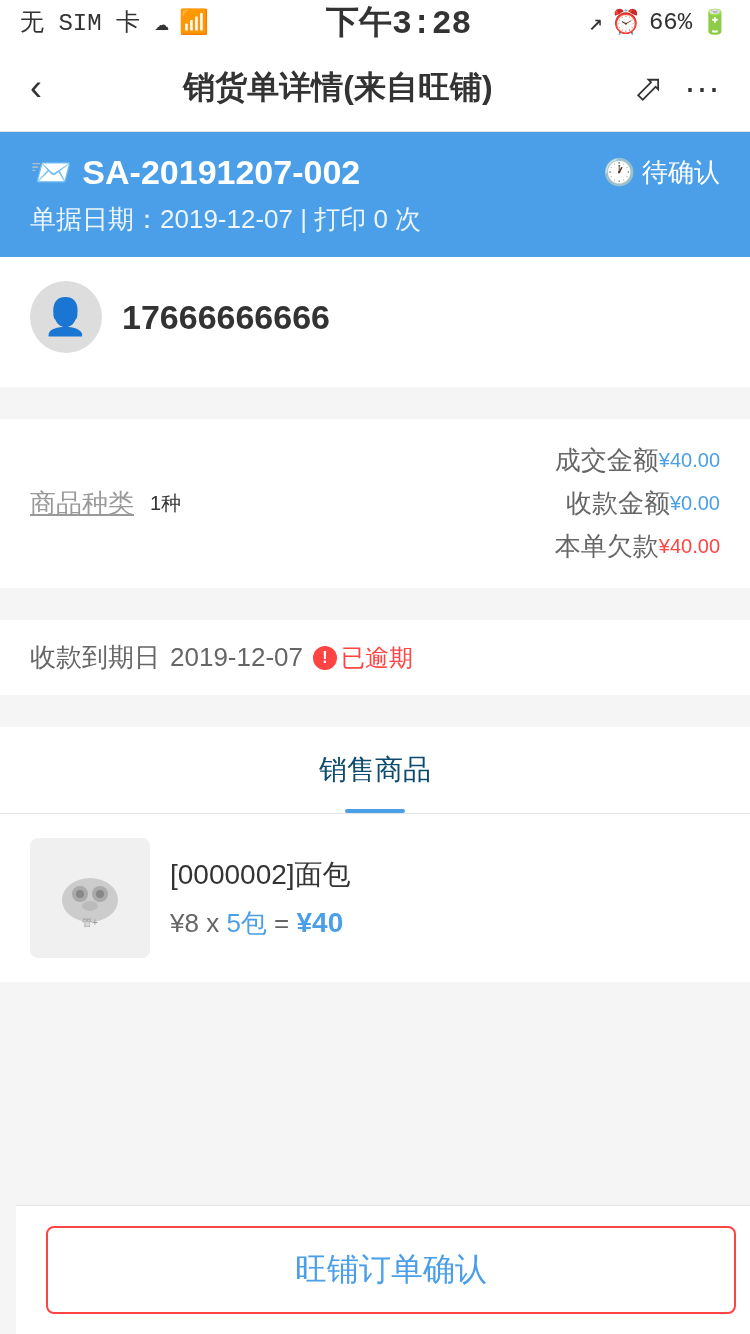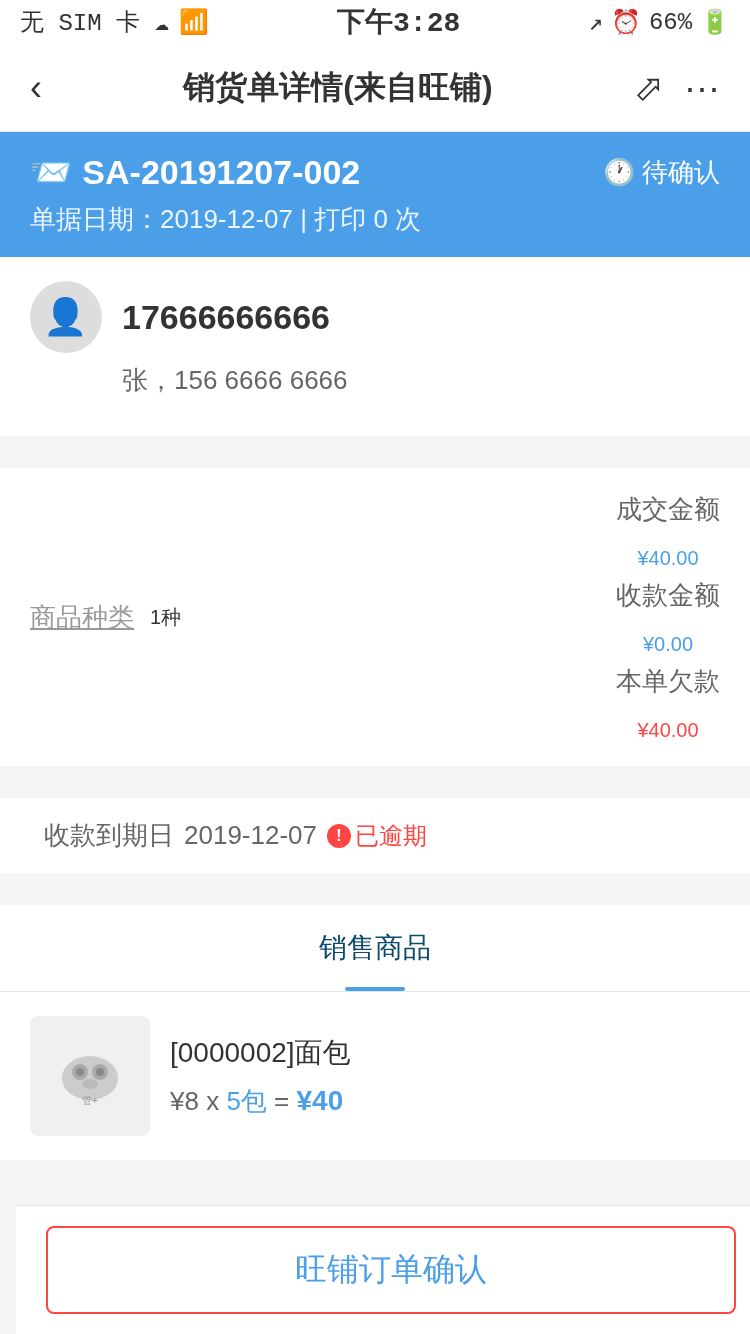--- a/index.html
+++ b/index.html
@@ -19,21 +19,21 @@
       background: #fff;
       display: flex;
       align-items: center;
       justify-content: space-between;
       padding: 0 20px;
       font-size: 24px;
       font-weight: 500;
       font-family: Liberation Mono, monospace;
     }
     .status-left { display: flex; align-items: center; gap: 10px; }
-    .status-center { font-size: 28px; font-weight: 600; }
+    .status-center { font-size: 33px; font-weight: 600; }
     .status-right { display: flex; align-items: center; gap: 8px; font-size: 24px; }
 
     
     .nav-bar {
       height: 88px;
       background: #fff;
       display: flex;
       align-items: center;
       justify-content: space-between;
       padding: 0 30px;
@@ -157,32 +157,31 @@
       flex: 1;
       display: flex;
       flex-direction: column;
       align-items: flex-end;
       gap: 8px;
       font-size: 26px;
     }
     .stats-row {
       display: flex;
       justify-content: flex-end;
-      gap: 20px;
-      align-items: center;
-      flex-direction: column;
+      gap: 0;
+      align-items: center;
     }
     .amount-label { color: #666; }
     .amount-value { color: #4A9FE8; font-size: 20px; font-weight: 500; }
     .amount-value.overdue { color: #ff4444; }
 
     
     .due-section {
       background: #fff;
-      padding: 20px 44px;
+      padding: 20px 30px;
       margin-bottom: 16px;
       display: flex;
       align-items: center;
       gap: 10px;
       font-size: 26px;
       color: #666;
     }
     .overdue-badge {
       background: #fff;
       color: #ff4444;
@@ -348,21 +347,20 @@
   <div class="order-date">单据日期：2019-12-07 | 打印 0 次</div>
 </div>
 
 <div class="customer-section">
   <div class="customer-row">
     <div class="avatar">
       <span>👤</span>
     </div>
     <div class="customer-phone">17666666666</div>
   </div>
-  <div class="customer-name">张，156 6666 6666</div>
 </div>
 
 <div class="divider"></div>
 
 <div class="stats-section">
   <div class="stats-left">
     <span class="stats-label">商品种类</span>
     <span class="stats-value">1种</span>
   </div>
   <div class="stats-right">

